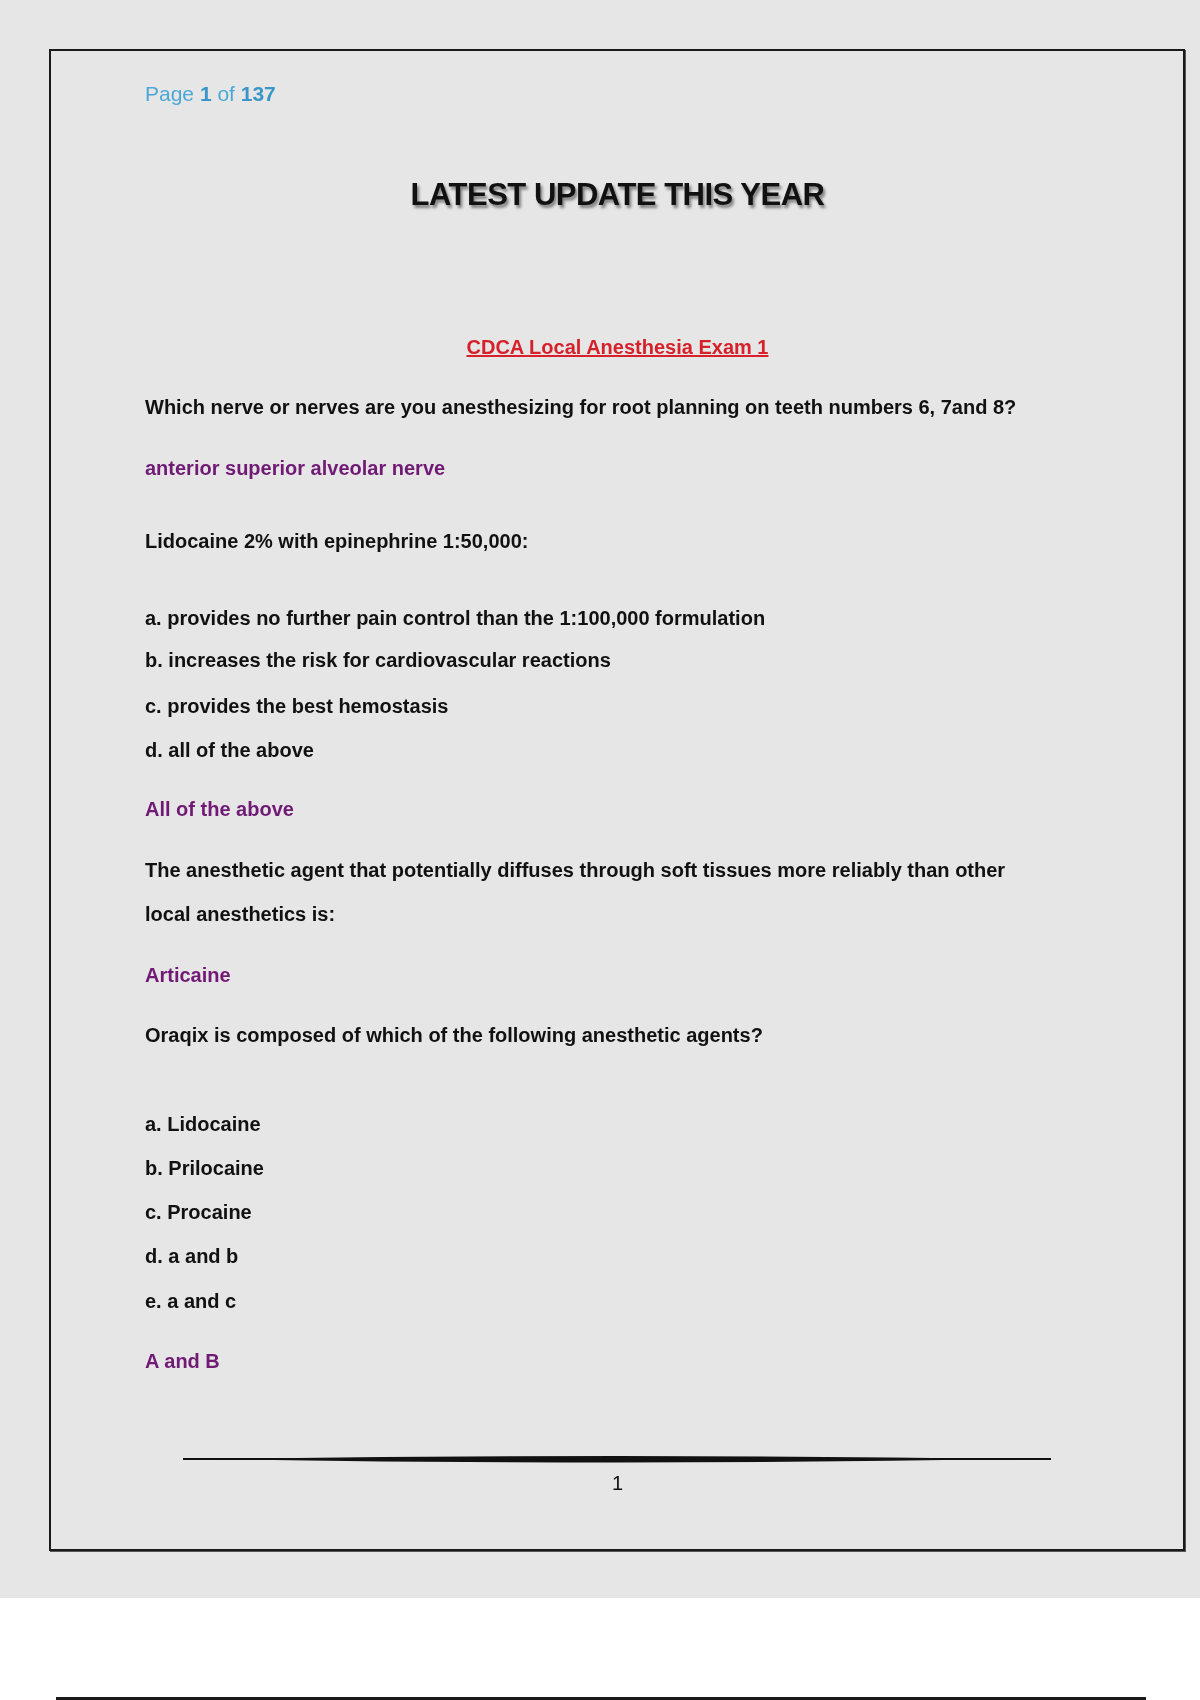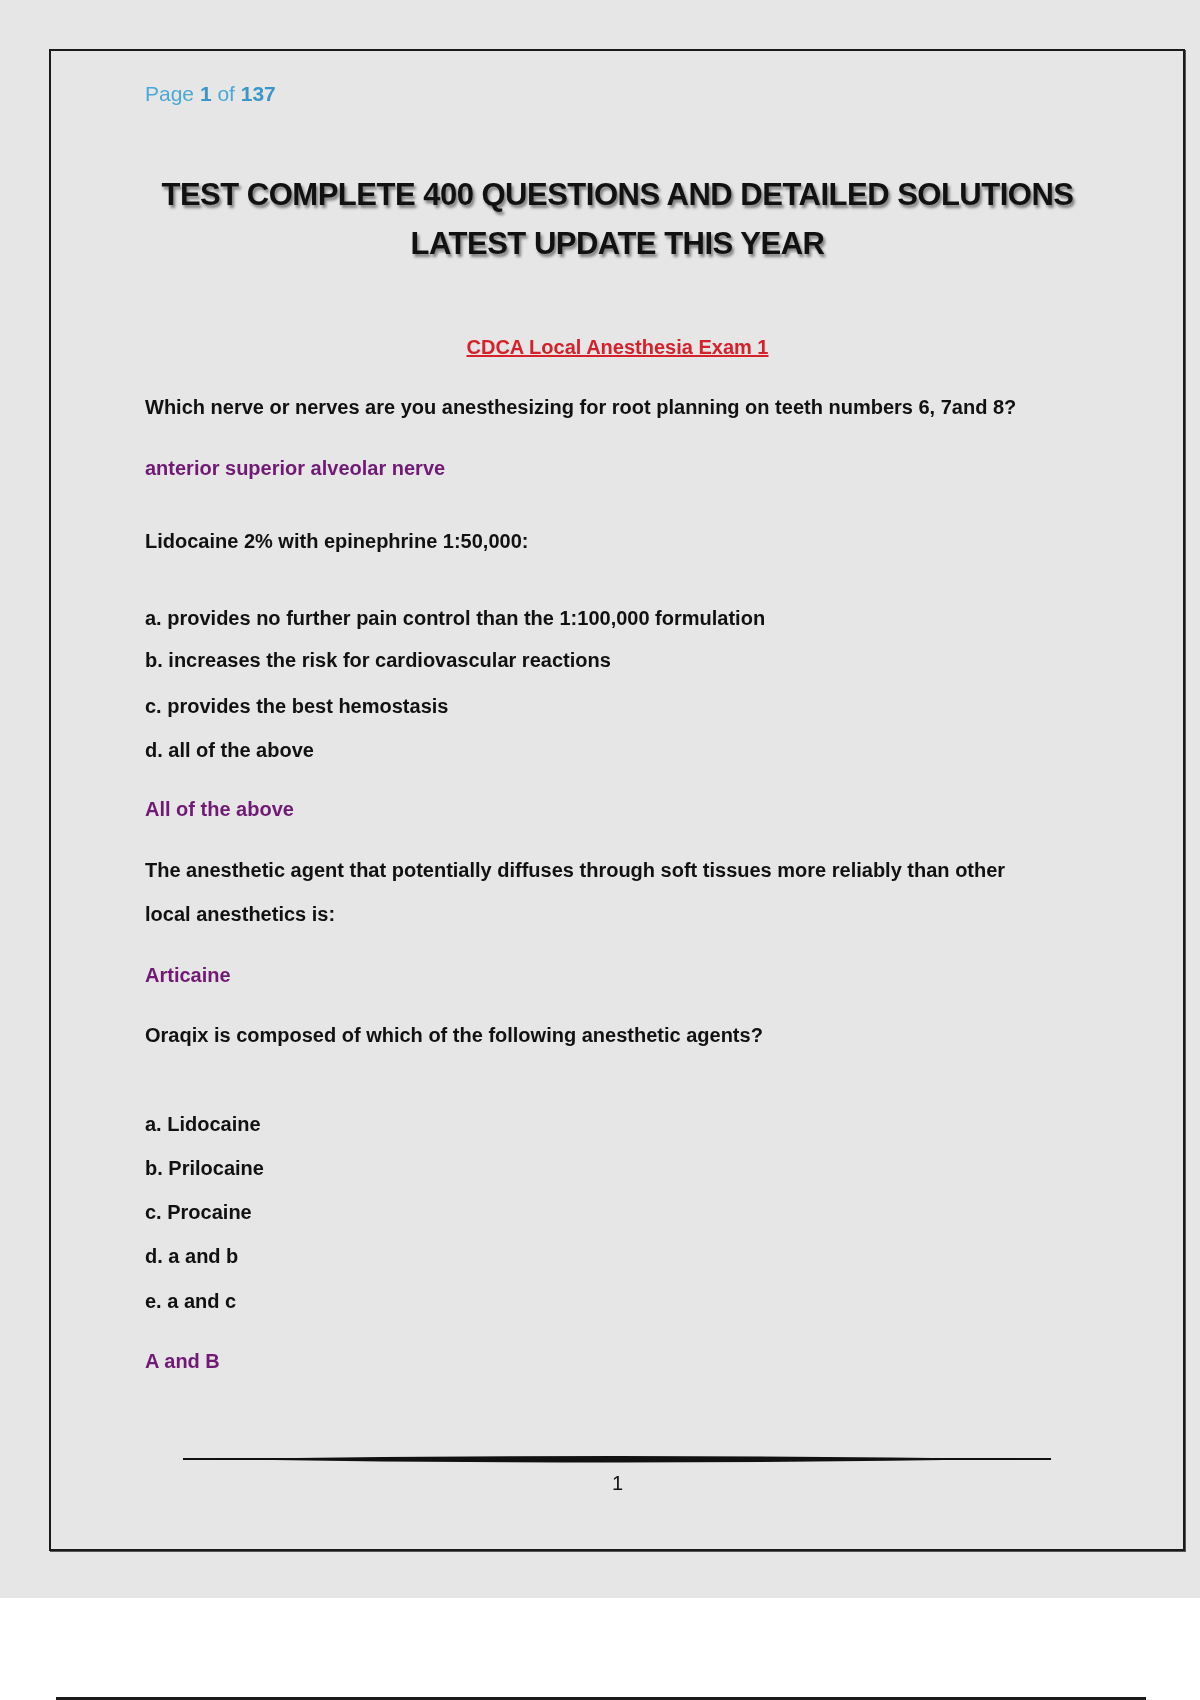--- a/index.html
+++ b/index.html
@@ -103,21 +103,20 @@
 <body>
 
 <div class="gray-band"></div>
 <div class="page-frame"></div>
 
 <div class="page-counter">
   <span>Page </span><b>1</b><span> of </span><b>137</b>
 </div>
 
 <div class="title">
-  <div>TEST COMPLETE 400 QUESTIONS AND DETAILED SOLUTIONS</div>
   <div>LATEST UPDATE THIS YEAR</div>
 </div>
 
 <div class="subtitle">CDCA Local Anesthesia Exam 1</div>
 
 <div class="line q" style="top:396px">Which nerve or nerves are you anesthesizing for root planning on teeth numbers 6, 7and 8?</div>
 <div class="line ans" style="top:457px">anterior superior alveolar nerve</div>
 
 <div class="line q" style="top:530px">Lidocaine 2% with epinephrine 1:50,000:</div>
 <div class="line q" style="top:607px">a. provides no further pain control than the 1:100,000 formulation</div>

